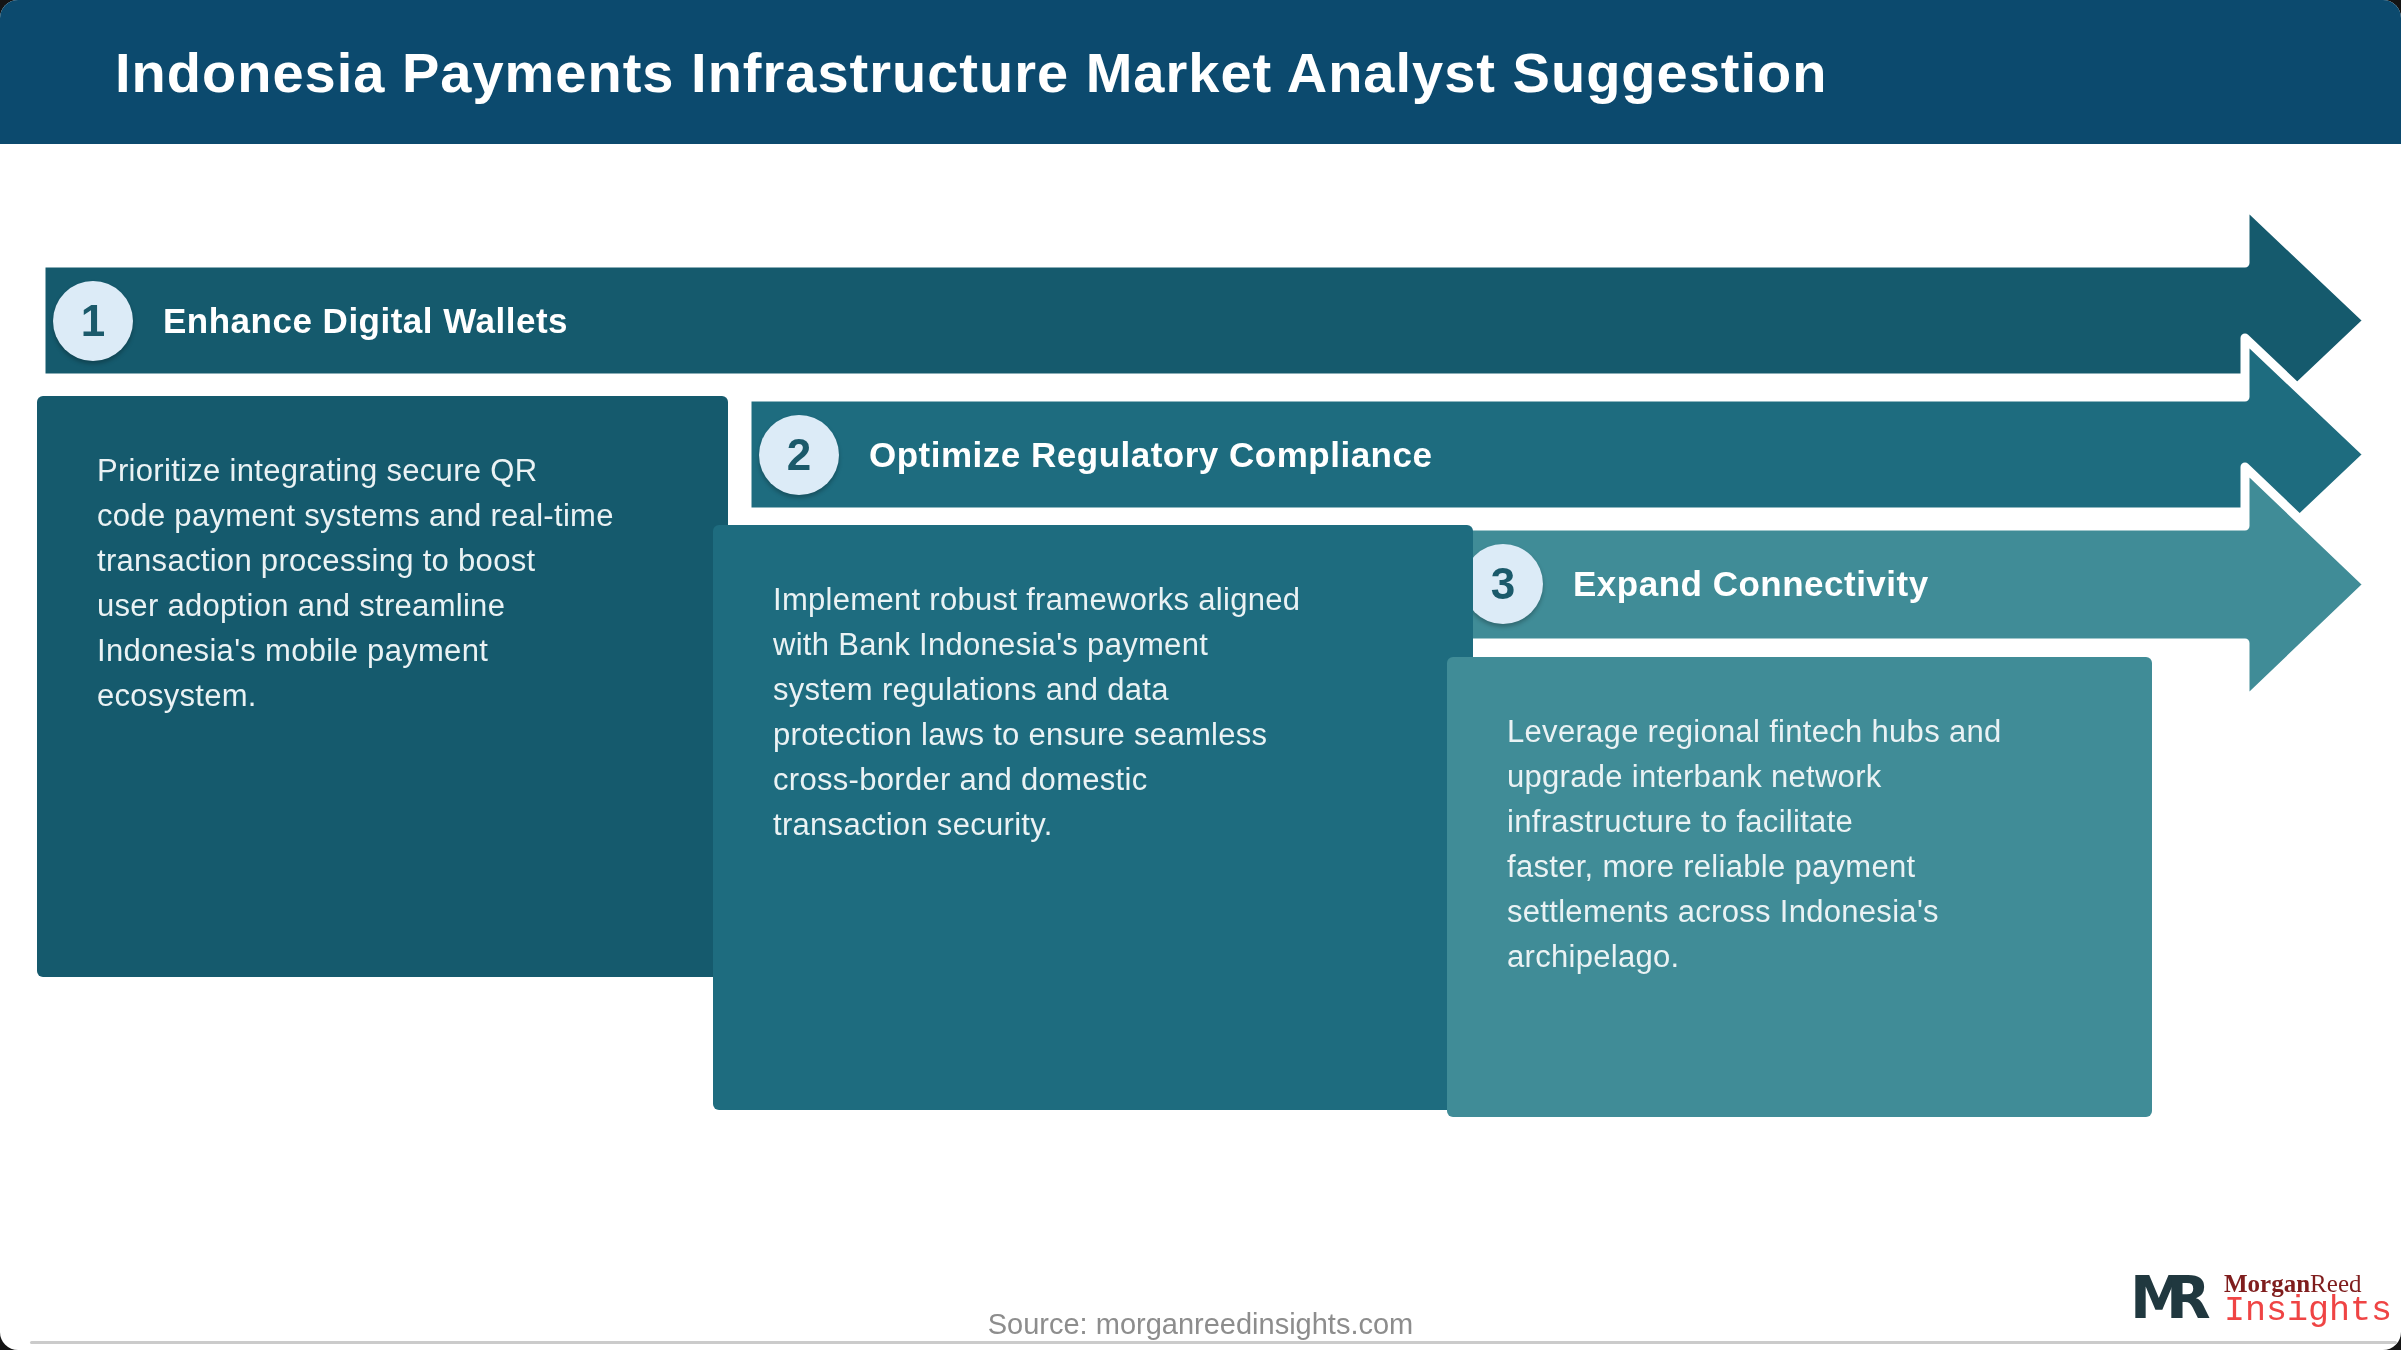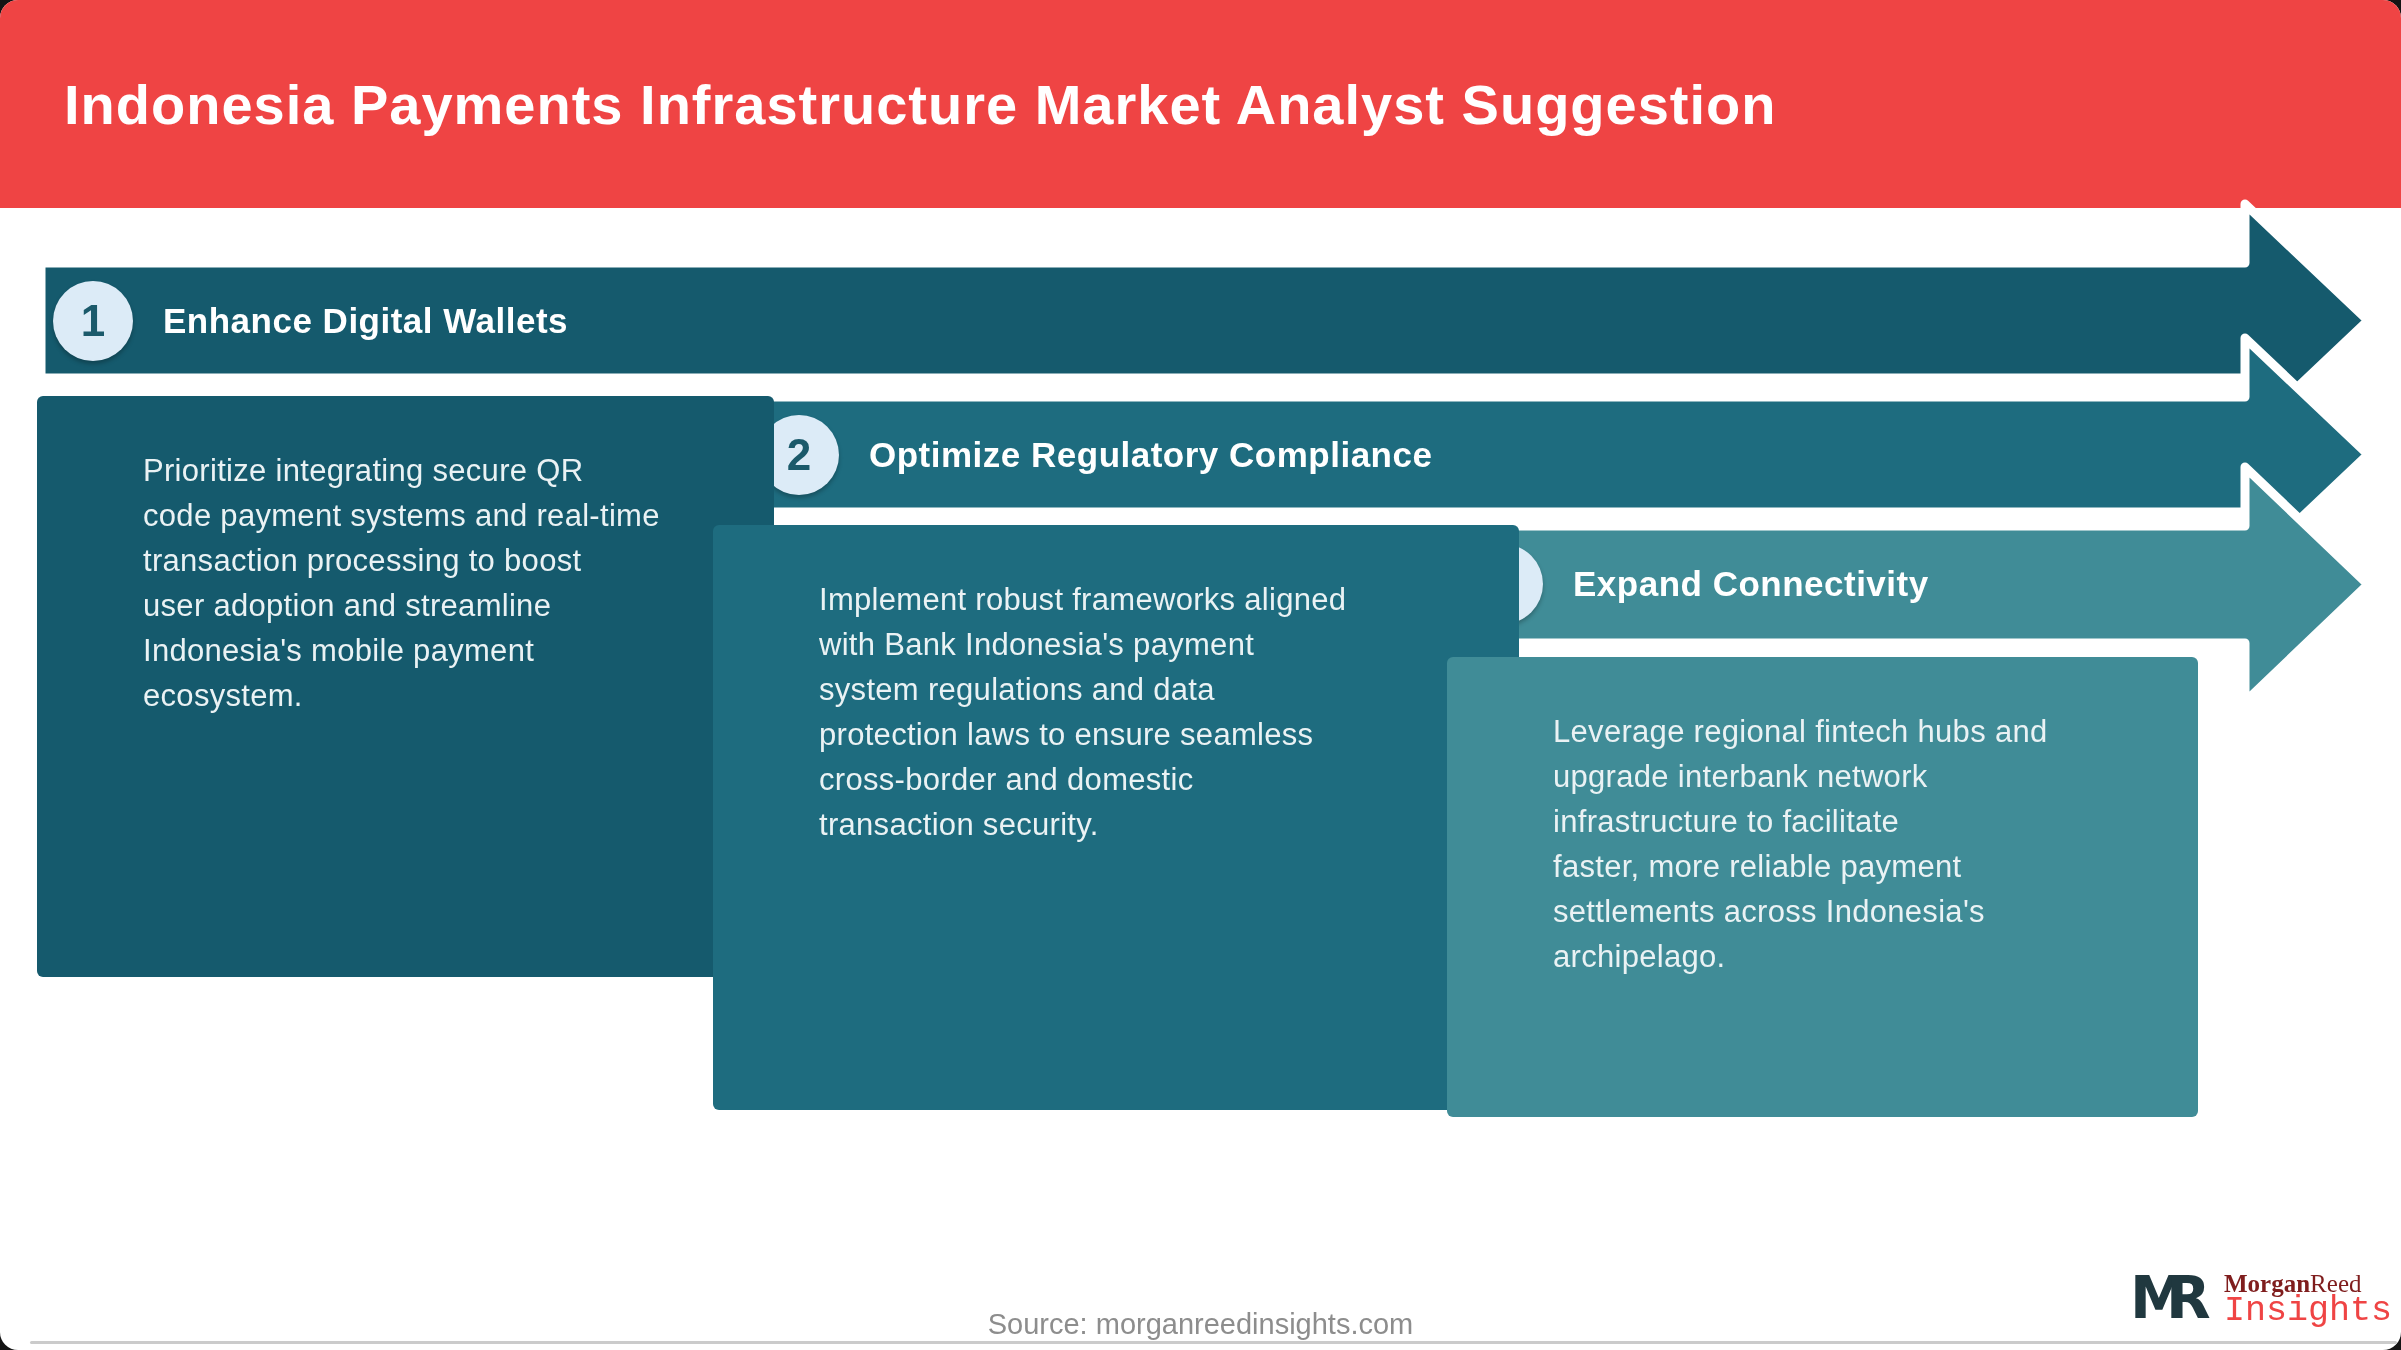--- a/index.html
+++ b/index.html
@@ -11,24 +11,24 @@
     position:relative;
   }
   #card {
     position:absolute; inset:0;
     background:#ffffff;
     border-radius:18px;
     overflow:hidden;
   }
   
   #titlebar {
-    position:absolute; left:0; top:0; right:0; height:208px;
-    background:#ef4444;
+    position:absolute; left:0; top:0; right:0; height:144px;
+    background:#0c4a6e;
     display:flex; align-items:center;
-    padding-left:64px; box-sizing:border-box;
+    padding-left:115px; box-sizing:border-box;
   }
   #titlebar h1 {
     margin:0; color:#ffffff;
     font-size:56px; font-weight:700; letter-spacing:1px;
   }
   
   #arrows { position:absolute; left:0; top:0; }
   #arrows path { stroke:#ffffff; stroke-width:9; stroke-linejoin:round; }
   
   .banner {
@@ -45,21 +45,21 @@
     font-size:44px; font-weight:700;
     display:flex; align-items:center; justify-content:center;
     box-shadow:0 3px 4px rgba(0,0,0,0.25);
     flex:0 0 auto;
   }
   .blabel {
     color:#ffffff; font-size:35px; font-weight:700; letter-spacing:0.5px;
     white-space:nowrap;
   }
   
-  .stepbox { position:absolute; border-radius:6px;padding-left:46px; }
+  .stepbox { position:absolute; border-radius:6px; }
   .bg1 { background:#155a6d; }
   .bg2 { background:#1e6c7f; }
   .bg3 { background:#408c97; }
   .b1 { left:37px;   top:396px; width:691px; height:581px; }
   .b2 { left:713px;  top:525px; width:760px; height:585px; }
   .b3 { left:1447px; top:657px; width:705px; height:460px; }
   .desc {
     margin:0; padding:52px 26px 0 60px;
     color:#eaf2f4; font-size:31px; line-height:45px; letter-spacing:0.3px;
     white-space:pre-line;

